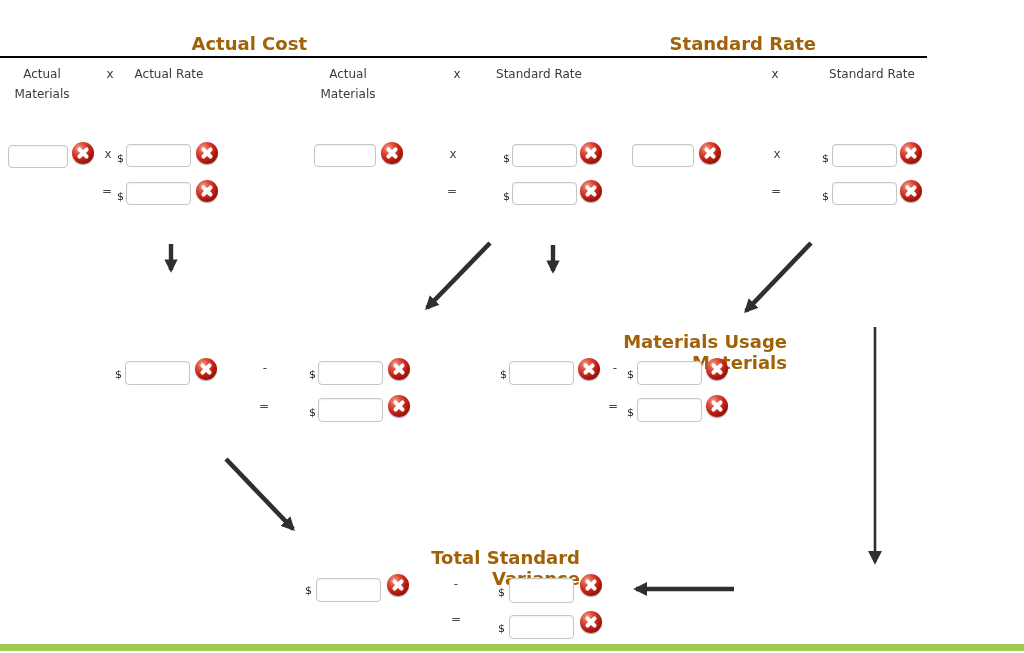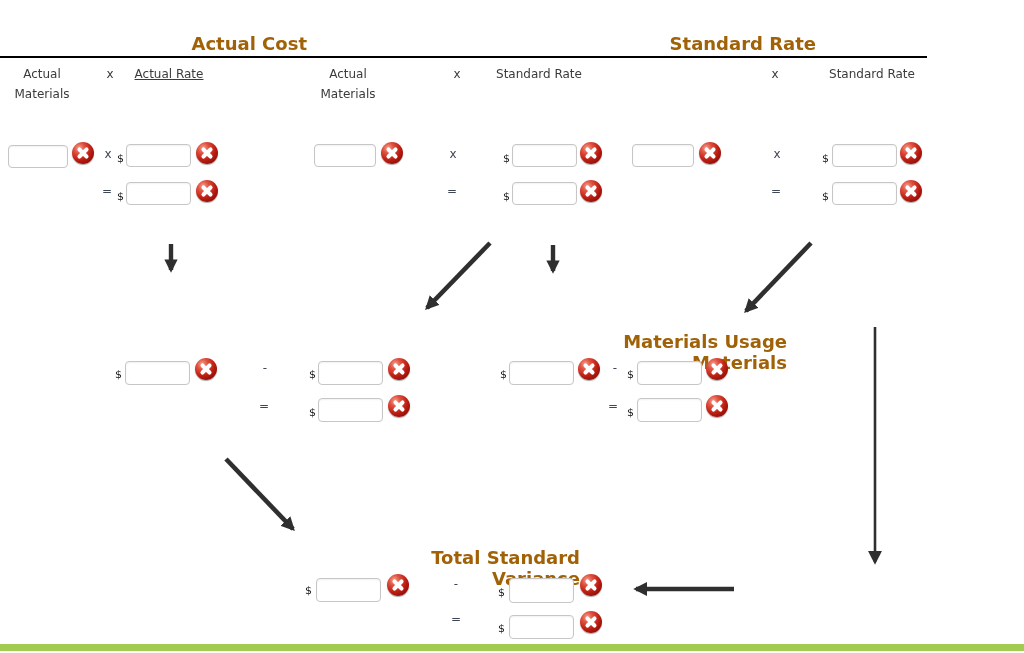--- a/index.html
+++ b/index.html
@@ -33,21 +33,21 @@
 <body>
 
 <div id="app">
 
   <div class="ttl" style="left:107px;top:33px;">Actual Cost</div>
   <div class="ttl" style="left:616px;top:33px;">Standard Rate</div>
   <div class="hr"></div>
 
   <div class="lbl" style="left:7px;top:64px;width:70px;">Actual Materials</div>
   <div class="lbl" style="left:100px;top:64px;width:20px;">x</div>
-  <div class="lbl" style="left:128px;top:64px;width:82px;text-decoration:underline;">Actual Rate</div>
+  <div class="lbl" style="left:128px;top:64px;width:82px;">Actual Rate</div>
   <div class="lbl" style="left:313px;top:64px;width:70px;">Actual Materials</div>
   <div class="lbl" style="left:447px;top:64px;width:20px;">x</div>
   <div class="lbl" style="left:494px;top:64px;width:90px;">Standard Rate</div>
   <div class="lbl" style="left:765px;top:64px;width:20px;">x</div>
   <div class="lbl" style="left:826px;top:64px;width:92px;">Standard Rate</div>
 
   <input class="fld" style="left: 8px; top: 145px; width: 60px;" value="">
   <span class="xicon" style="left:72px;top:142px;">
       <i class="r1"></i>
       <i class="r2"></i>

